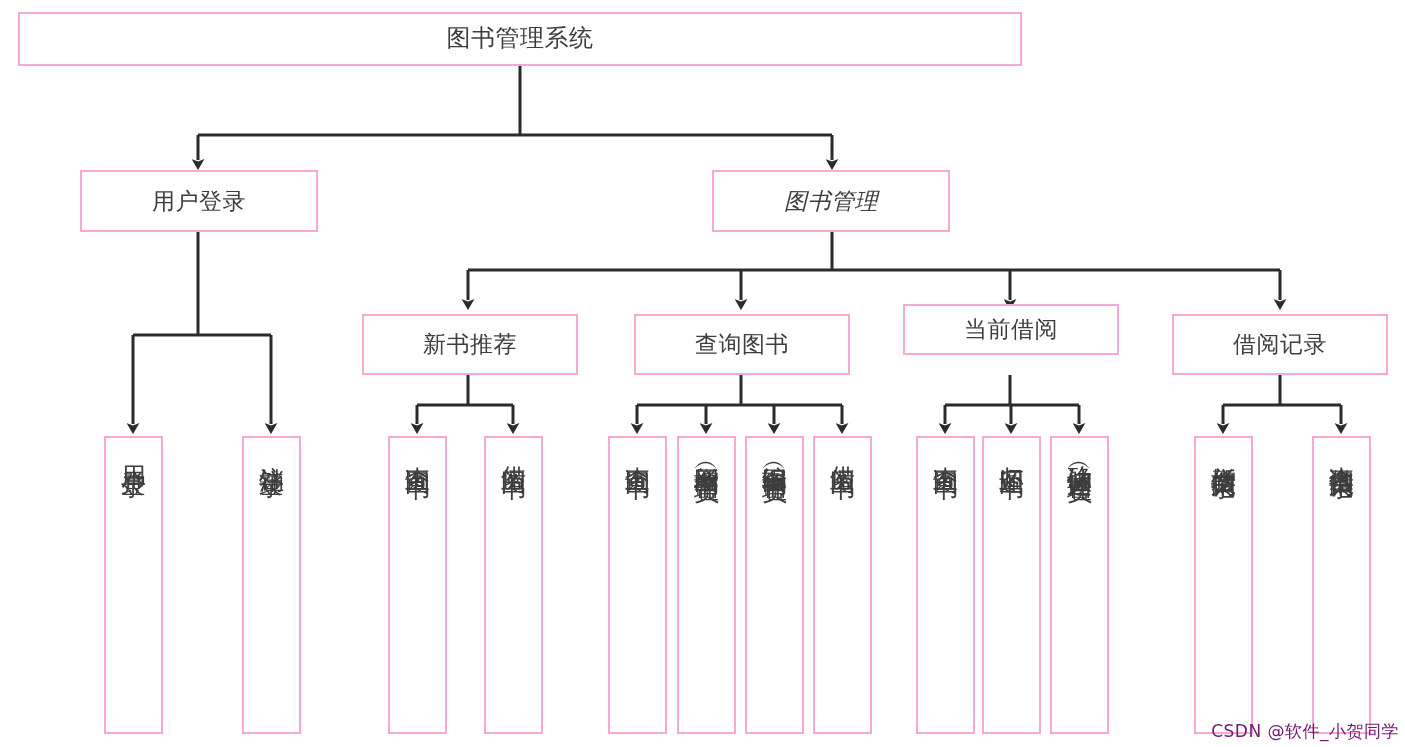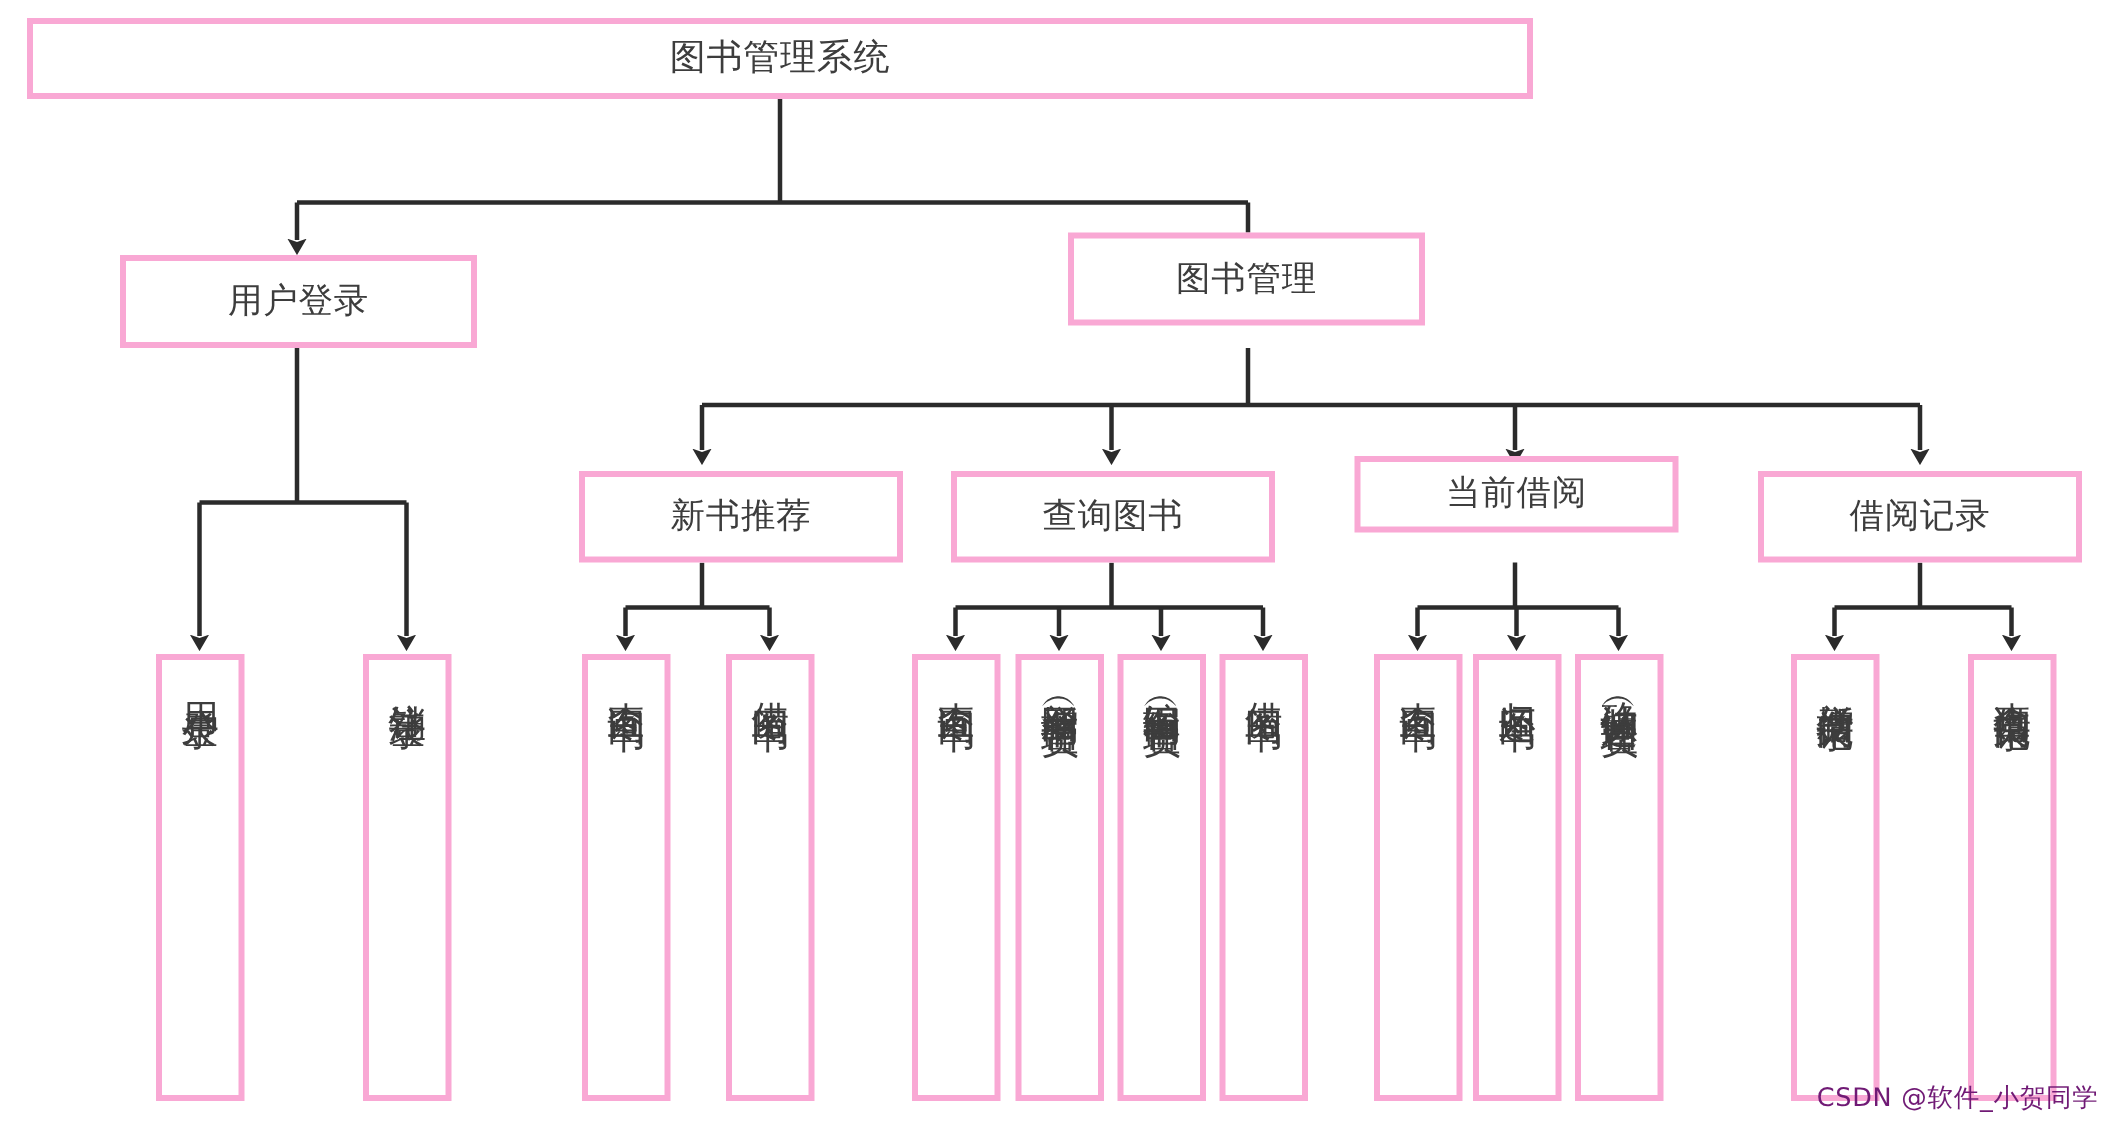--- a/index.html
+++ b/index.html
@@ -11,21 +11,21 @@
     position:relative;
     width:1405px;
     height:747px;
     background:#ffffff;
     overflow:hidden;
   }
   #wires{position:absolute;left:0;top:0;width:1405px;height:747px;}
   .node{
     position:absolute;
     box-sizing:border-box;
-    border:4px solid #f9a8d4;
+    border:2px solid #f9a8d4;
     background:#ffffff;
     display:flex;
     align-items:center;
     justify-content:center;
     color:#3d3d3d;
   }
   .node .lbl{
     display:block;
     line-height:1.05;
     white-space:nowrap;
@@ -116,25 +116,25 @@
     </g>
   </svg>
 
   <div class="node h-node root" style="left:18px;top:12px;width:1004px;height:54px;">
     <span class="lbl">图书管理系统</span>
   </div>
 
   <div class="node h-node" style="left:80px;top:170px;width:238px;height:62px;">
     <span class="lbl">用户登录</span>
   </div>
-  <div class="node h-node" style="left:712px;top:155px;width:238px;height:62px;">
+  <div class="node h-node" style="left:712px;top:170px;width:238px;height:62px;font-style:italic;">
     <span class="lbl">图书管理</span>
   </div>
 
-  <div class="node h-node" style="left:362px;top:314px;width:216px;height:61px;margin-left:24px;">
+  <div class="node h-node" style="left:362px;top:314px;width:216px;height:61px;">
     <span class="lbl">新书推荐</span>
   </div>
   <div class="node h-node" style="left:634px;top:314px;width:216px;height:61px;">
     <span class="lbl">查询图书</span>
   </div>
   <div class="node h-node" style="left:903px;top:304px;width:216px;height:51px;">
     <span class="lbl">当前借阅</span>
   </div>
   <div class="node h-node" style="left:1172px;top:314px;width:216px;height:61px;">
     <span class="lbl">借阅记录</span>

